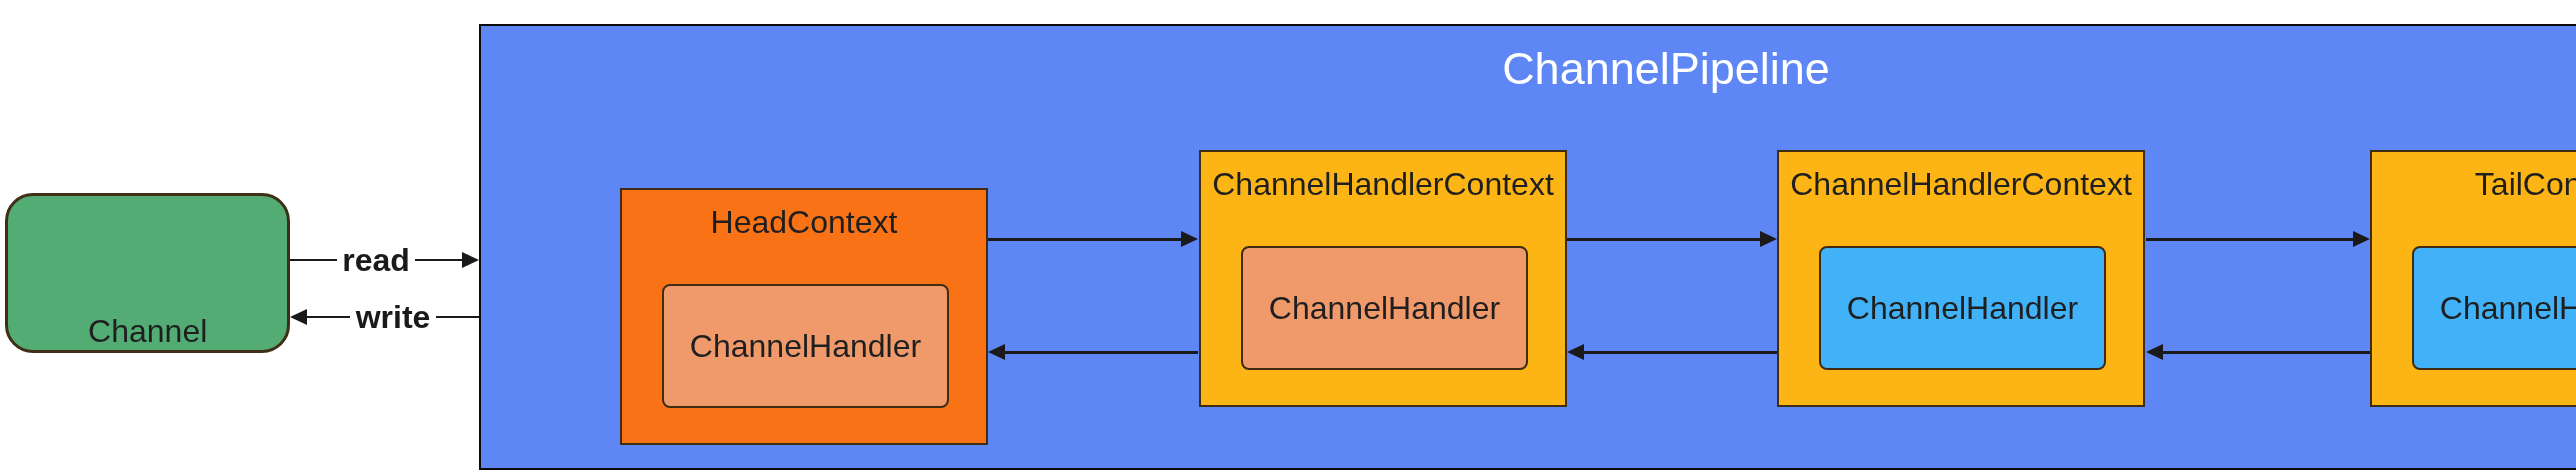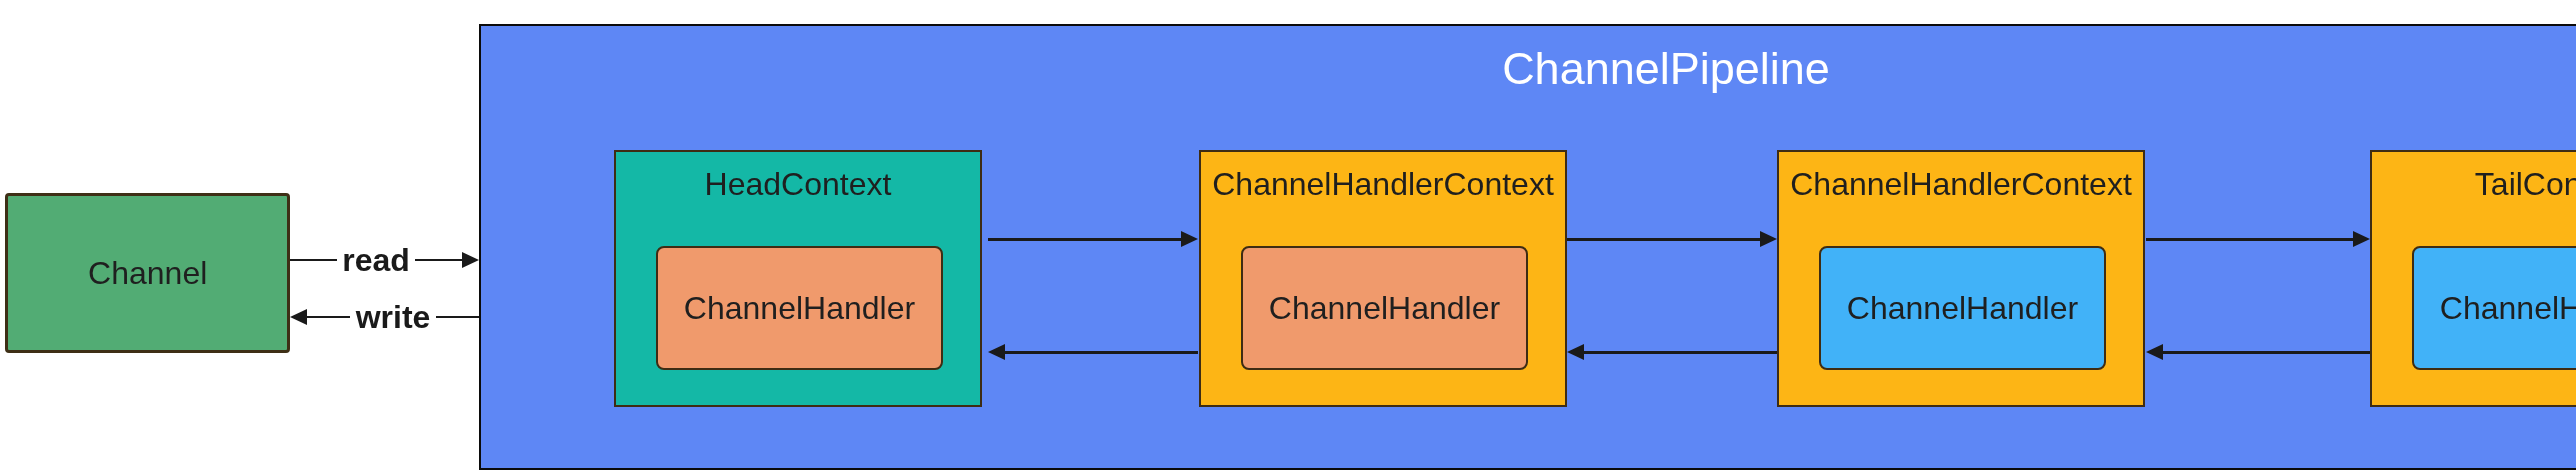--- a/index.html
+++ b/index.html
@@ -9,22 +9,22 @@
     width:2855px;height:472px;
     background:#ffffff;
     font-family:"Liberation Sans", sans-serif;
     color:#1f1f1f;
     overflow:hidden;
   }
 
   
   .channel{
     position:absolute;left:5.2px;top:193px;width:285px;height:160px;
-    border:3.1px solid #3E2F16;border-radius:4px;
-    display:flex;align-items:center;justify-content:center;
+    border:3.1px solid #3E2F16;border-radius:28px;
+    display:flex;align-items:flex-end;justify-content:center;
     font-size:32px;
   }
 
   
   .edge{
     position:absolute;height:32px;display:flex;align-items:center;
     font-size:32px;color:#1a1a1a;white-space:nowrap;
   }
   .edge .seg{flex:1;height:2.6px;background:#1a1a1a;}
   .edge-label{padding:0 5.2px;line-height:1;font-weight:bold;}
@@ -87,21 +87,21 @@
   <div class="edge edge-write">
     <div class="head-left"></div>
     <div class="seg"></div>
     <span class="edge-label">write</span>
     <div class="seg"></div>
   </div>
 
   <div class="pipeline" style="background: rgb(94, 135, 245);">
     <div class="pipeline-title">ChannelPipeline</div>
 
-    <div class="ctx" style="left: 133px; background: #14b8a6;">
+    <div class="ctx" style="left: 139px; background: #f97316; margin-top: 38px;">
       <div class="ctx-label">HeadContext</div>
       <div class="handler" style="background: rgb(240, 154, 108);">
         <span>ChannelHandler</span>
       </div>
     </div>
 
     <div class="ctx" style="left: 718px; background: rgb(253, 181, 21);">
       <div class="ctx-label">ChannelHandlerContext</div>
       <div class="handler" style="background: rgb(240, 154, 108);">
         <span>ChannelHandler</span>

